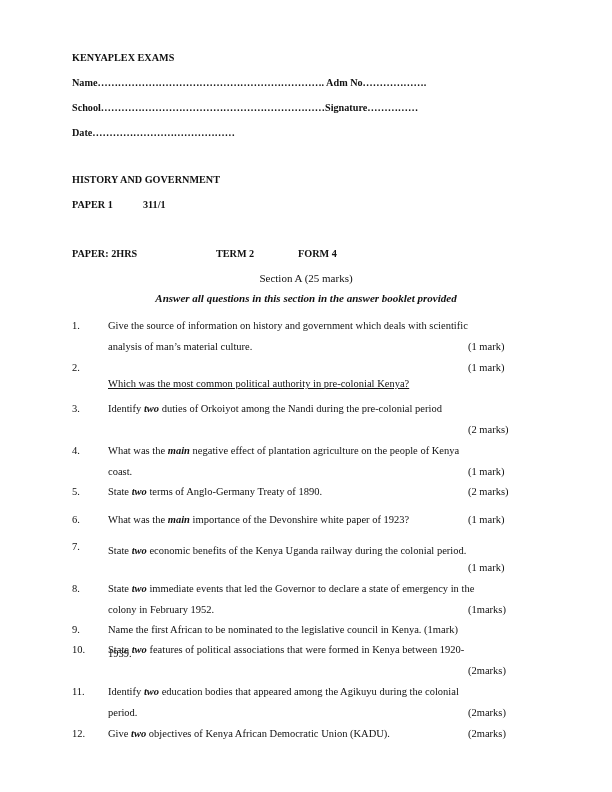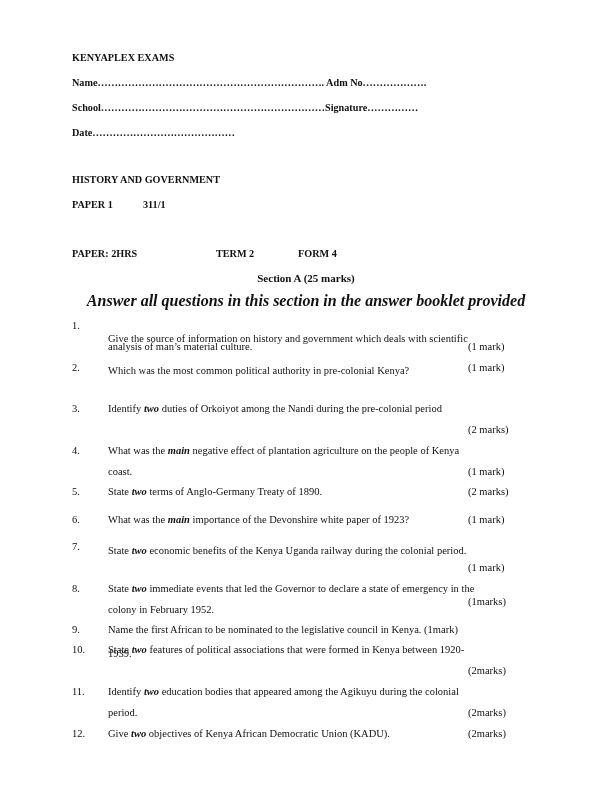--- a/index.html
+++ b/index.html
@@ -3,22 +3,22 @@
   <meta charset="utf-8">
   <style>
     html, body { margin: 0; padding: 0; background: #ffffff; }
     body {
       width: 612px; height: 792px; position: relative; overflow: hidden;
       font-family: "Liberation Serif", serif; color: #111;
     }
     .abs { position: absolute; white-space: nowrap; }
     .hdr { font-size: 10.2px; font-weight: bold; left: 72px; }
     .center { left: 0; width: 612px; text-align: center; }
-    .sec-title { font-size: 11px; font-weight: bold; }
-    .instr { font-size: 16px; font-weight: bold; font-style: italic; }
+    .sec-title { font-size: 11px; font-weight: normal; }
+    .instr { font-size: 11px; font-weight: bold; font-style: italic; }
     .q { position: absolute; left: 72px; width: 470px; font-size: 10.5px; }
     .q .num { position: absolute; left: 0; top: 0; }
     .q .line { position: absolute; left: 36px; white-space: nowrap; }
     .q .mark { position: absolute; left: 396px; white-space: nowrap; }
     .emph { font-weight: bold; font-style: italic; }
   </style>
 </head>
 <body>
 
 <div class="abs hdr" style="top:52px;">KENYAPLEX EXAMS</div>
@@ -32,28 +32,28 @@
 
 <div class="abs hdr" style="top:248px;">PAPER: 2HRS</div>
 <div class="abs hdr" style="top:248px; left:216px;">TERM 2</div>
 <div class="abs hdr" style="top:248px; left:298px;">FORM 4</div>
 
 <div class="abs center sec-title" style="top:272px;">Section A (25 marks)</div>
 <div class="abs center instr" style="top:292px;">Answer all questions in this section in the answer booklet provided</div>
 
 <div class="q" style="top:320px;">
   <span class="num">1.</span>
-  <span class="line" style="top:13px;">Give the source of information on history and government which deals with scientific</span>
+  <span class="line" style="top:0;">Give the source of information on history and government which deals with scientific</span>
   <span class="line" style="top:21px;">analysis of man’s material culture.</span>
   <span class="mark" style="top:21px;">(1 mark)</span>
 </div>
 
 <div class="q" style="top:362px;">
   <span class="num">2.</span>
-  <span class="line" style="top:3px;">Which was the most common political authority in pre-colonial Kenya?</span>
+  <span class="line" style="top:16px;text-decoration:underline;">Which was the most common political authority in pre-colonial Kenya?</span>
   <span class="mark" style="top:0;">(1 mark)</span>
 </div>
 
 <div class="q" style="top:403px;">
   <span class="num">3.</span>
   <span class="line" style="top:0;"><span>Identify </span><span class="emph">two</span><span> duties of Orkoiyot among the Nandi during the pre-colonial period</span></span>
   <span class="mark" style="top:21px;">(2 marks)</span>
 </div>
 
 <div class="q" style="top:445px;">
@@ -78,21 +78,21 @@
 <div class="q" style="top:541px;">
   <span class="num">7.</span>
   <span class="line" style="top:4px;"><span>State </span><span class="emph">two</span><span> economic benefits of the Kenya Uganda railway during the colonial period.</span></span>
   <span class="mark" style="top:21px;">(1 mark)</span>
 </div>
 
 <div class="q" style="top:583px;">
   <span class="num">8.</span>
   <span class="line" style="top:0;"><span>State </span><span class="emph">two</span><span> immediate events that led the Governor to declare a state of emergency in the</span></span>
   <span class="line" style="top:21px;">colony in February 1952.</span>
-  <span class="mark" style="top:13px;">(1marks)</span>
+  <span class="mark" style="top:21px;">(1marks)</span>
 </div>
 
 <div class="q" style="top:624px;">
   <span class="num">9.</span>
   <span class="line" style="top:0;">Name the first African to be nominated to the legislative council in Kenya. (1mark)</span>
 </div>
 
 <div class="q" style="top:644px;">
   <span class="num">10.</span>
   <span class="line" style="top:0;"><span>State </span><span class="emph">two</span><span> features of political associations that were formed in Kenya between 1920-</span></span>

